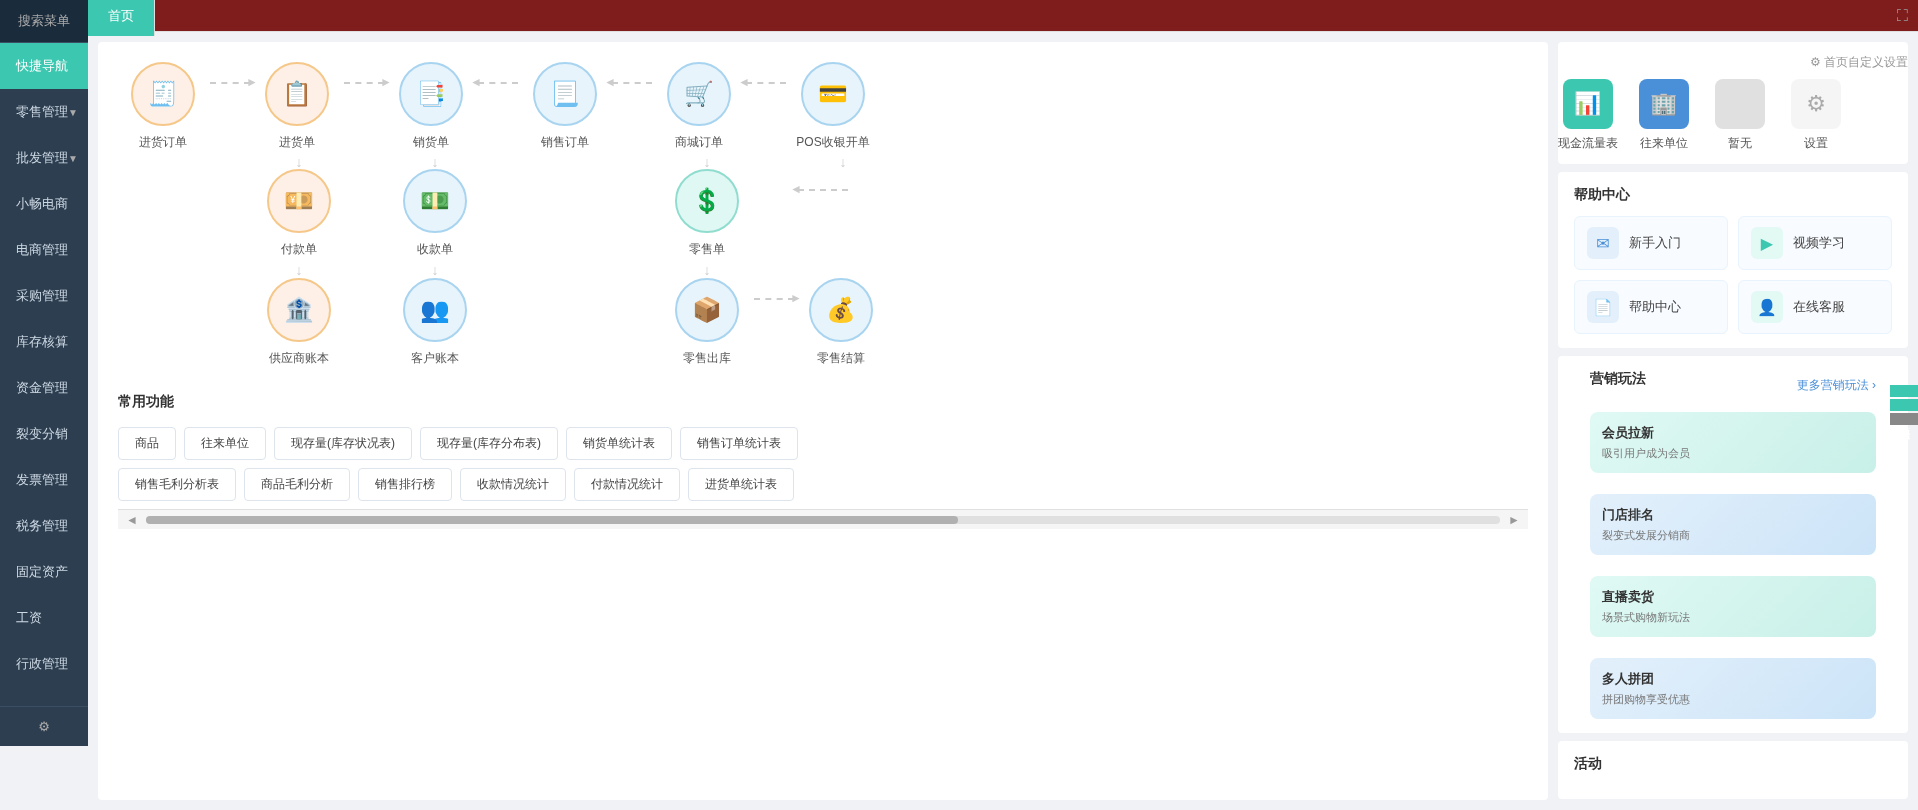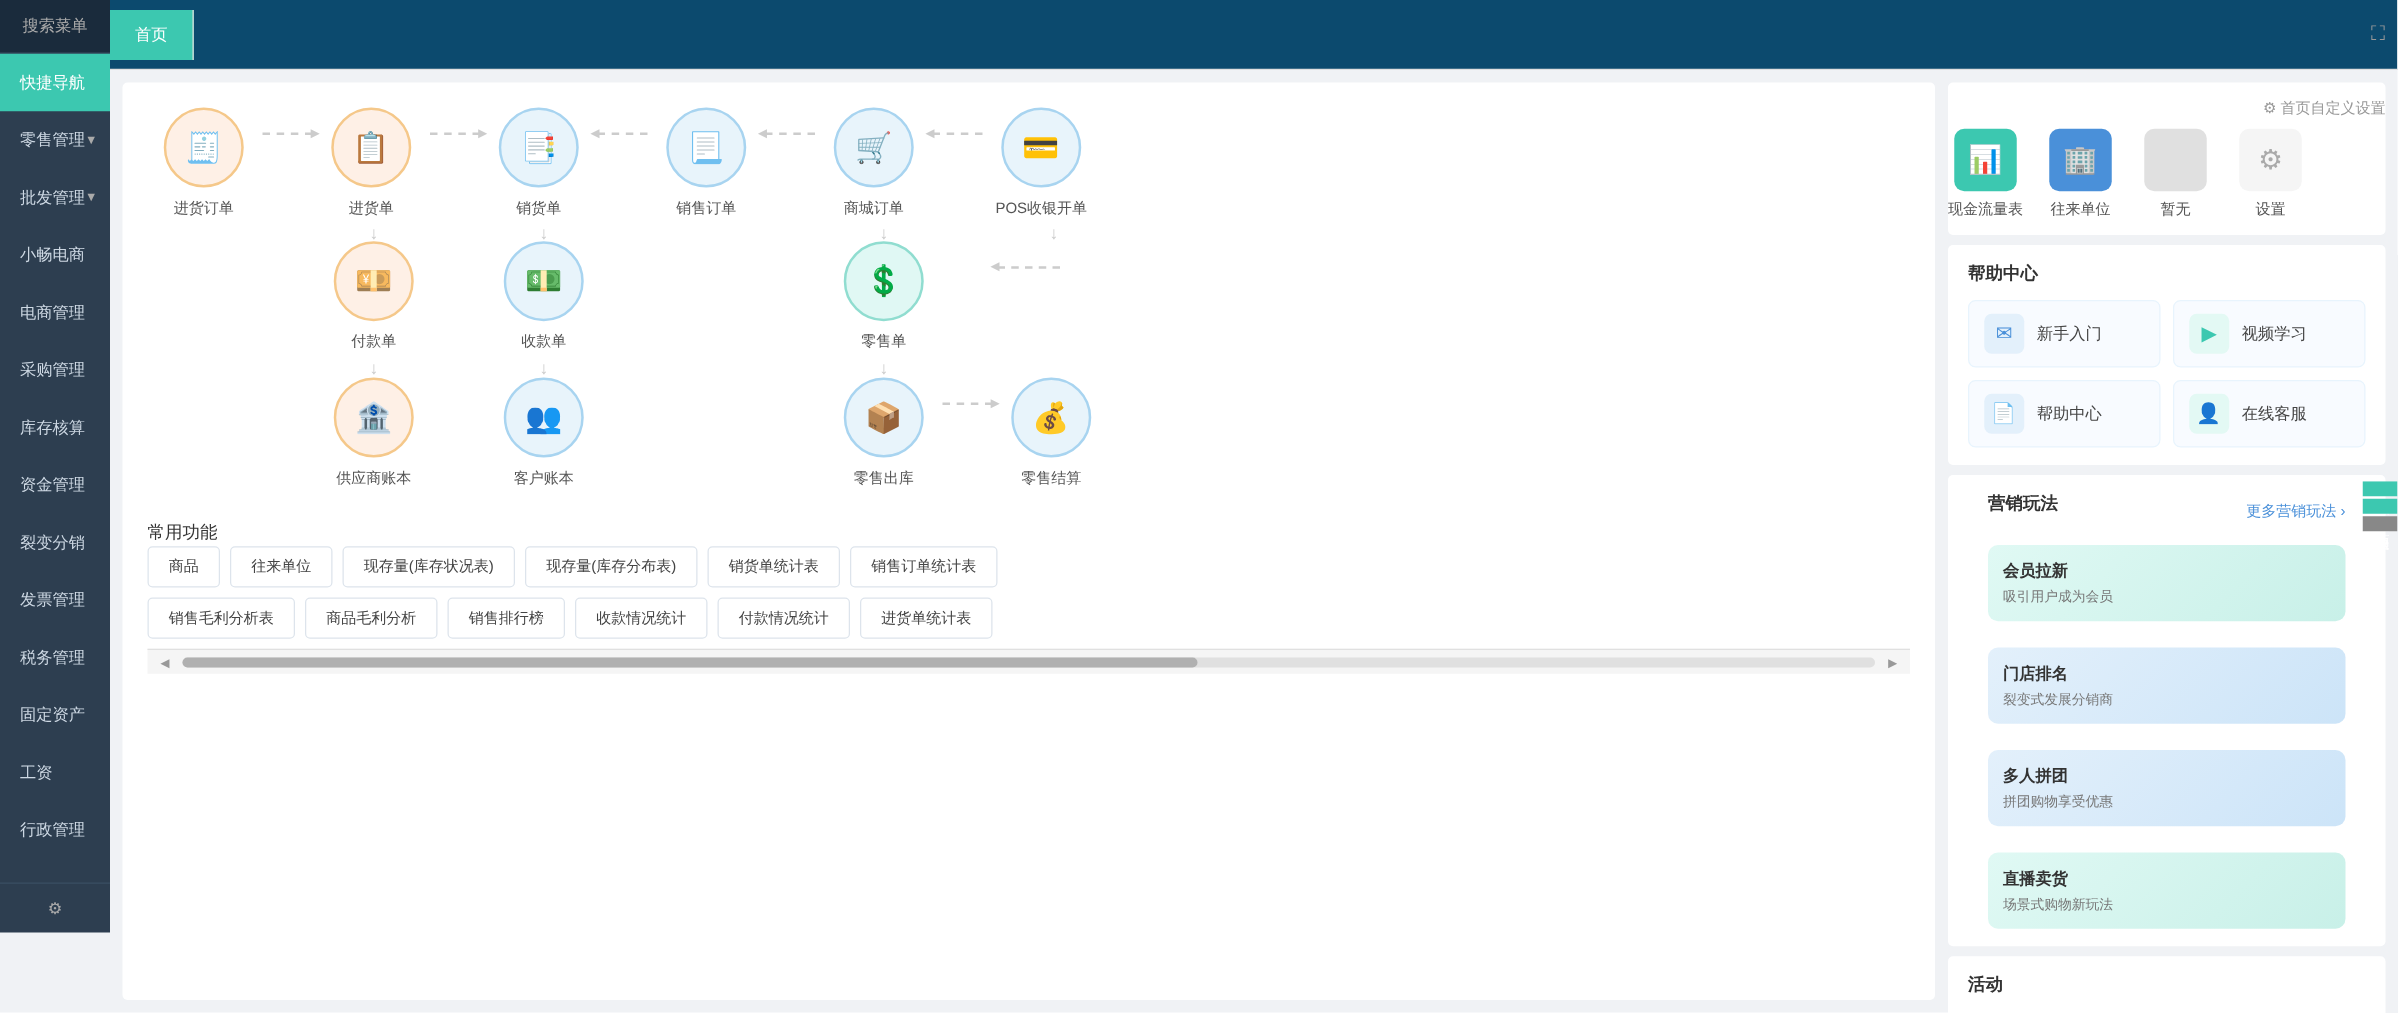--- a/index.html
+++ b/index.html
@@ -13,21 +13,21 @@
     .sidebar-search { background: #1a2b3c; color: #aaa; padding: 12px 0; text-align: center; font-size: 13px; cursor: pointer; border-bottom: 1px solid #3a4f63; }
     .sidebar-nav-item { color: #cdd8e3; padding: 14px 0; text-align: center; font-size: 13px; cursor: pointer; display: flex; align-items: center; justify-content: space-between; padding-left: 16px; padding-right: 10px; }
     .sidebar-nav-item.active { background: #3cc8b0; color: #fff; }
     .sidebar-nav-item .arrow { font-size: 10px; color: #aaa; }
     .sidebar-bottom { margin-top: auto; padding: 12px 0; text-align: center; border-top: 1px solid #3a4f63; cursor: pointer; color: #aaa; }
 
     
     .main { flex: 1; display: flex; flex-direction: column; overflow: hidden; }
 
     
-    .tabs-bar { background: #0c4a6e; display: flex; align-items: center; height: 56px; border-bottom: 1px solid #e0e0e0; padding-left: 0; }
+    .tabs-bar { background: #7f1d1d; display: flex; align-items: center; height: 32px; border-bottom: 1px solid #e0e0e0; padding-left: 0; }
     .tab { padding: 0 20px; height: 40px; display: flex; align-items: center; font-size: 13px; cursor: pointer; color: #555; border-right: 1px solid #e0e0e0; }
     .tab.active { background: #3cc8b0; color: #fff; }
     .tab-expand { margin-left: auto; padding-right: 10px; color: #999; font-size: 16px; cursor: pointer; }
 
     
     .content-area { display: flex; flex: 1; overflow: hidden; }
 
     
     .main-panel { flex: 1; background: #fff; margin: 10px; border-radius: 4px; overflow: auto; padding: 20px; position: relative; }
 
@@ -71,21 +71,21 @@
     .activity-section { background: #fff; border-radius: 4px; padding: 14px 16px; }
     .flow-node { display: flex; flex-direction: column; align-items: center; gap: 8px; min-width: 90px; }
     .circle-icon { width: 64px; height: 64px; border-radius: 50%; display: flex; align-items: center; justify-content: center; font-size: 24px; }
     .circle-orange { background: #fef0e6; color: #f5a623; border: 2px solid #f5c88a; }
     .circle-blue { background: #e8f4fb; color: #4a90d9; border: 2px solid #a8d4f0; }
     .circle-teal { background: #e0f8f4; color: #3cc8b0; border: 2px solid #90ddd0; }
     .node-label { font-size: 12px; color: #555; }
 
     
     .common-functions { margin-top: 10px; }
-    .cf-title { font-size: 14px; color: #333; margin-bottom: 2px; font-weight: normal; }
+    .cf-title { font-size: 14px; color: #333; margin-bottom: 16px; font-weight: bold; }
     .cf-row { display: flex; flex-wrap: wrap; gap: 8px; margin-bottom: 8px; }
     .cf-btn { padding: 7px 16px; border: 1px solid #dde4ec; border-radius: 4px; font-size: 12px; color: #444; cursor: pointer; background: #fff; white-space: nowrap; }
 
     
     .scroll-bar-container { height: 20px; background: #f5f5f5; border-top: 1px solid #e0e0e0; display: flex; align-items: center; padding: 0 4px; }
     .scroll-bar-arrow { font-size: 12px; color: #999; cursor: pointer; padding: 0 4px; }
     .scroll-bar-track { flex: 1; height: 8px; background: #e0e0e0; border-radius: 4px; margin: 0 4px; }
     .scroll-bar-thumb { width: 60%; height: 100%; background: #b0b0b0; border-radius: 4px; }
 
     
@@ -438,27 +438,27 @@
           </div>
           <div class="marketing-grid" id="marketing-grid-container">
               <div class="marketing-card teal-card">
                 <div class="mc-title">会员拉新</div>
     <div class="mc-desc">吸引用户成为会员</div>
               </div>
               <div class="marketing-card blue-card">
                 <div class="mc-title">门店排名</div>
     <div class="mc-desc">裂变式发展分销商</div>
               </div>
+              <div class="marketing-card teal-card">
+                <div class="mc-title">直播卖货</div>
+    <div class="mc-desc">场景式购物新玩法</div>
+              </div>
               <div class="marketing-card blue-card">
                 <div class="mc-title">多人拼团</div>
     <div class="mc-desc">拼团购物享受优惠</div>
-              </div>
-              <div class="marketing-card teal-card">
-                <div class="mc-title">直播卖货</div>
-    <div class="mc-desc">场景式购物新玩法</div>
               </div>
             </div>
         </div>
 
         <div class="activity-section">
           <div class="section-title">活动</div>
         </div>
       </div>
     </div>
   </div>

